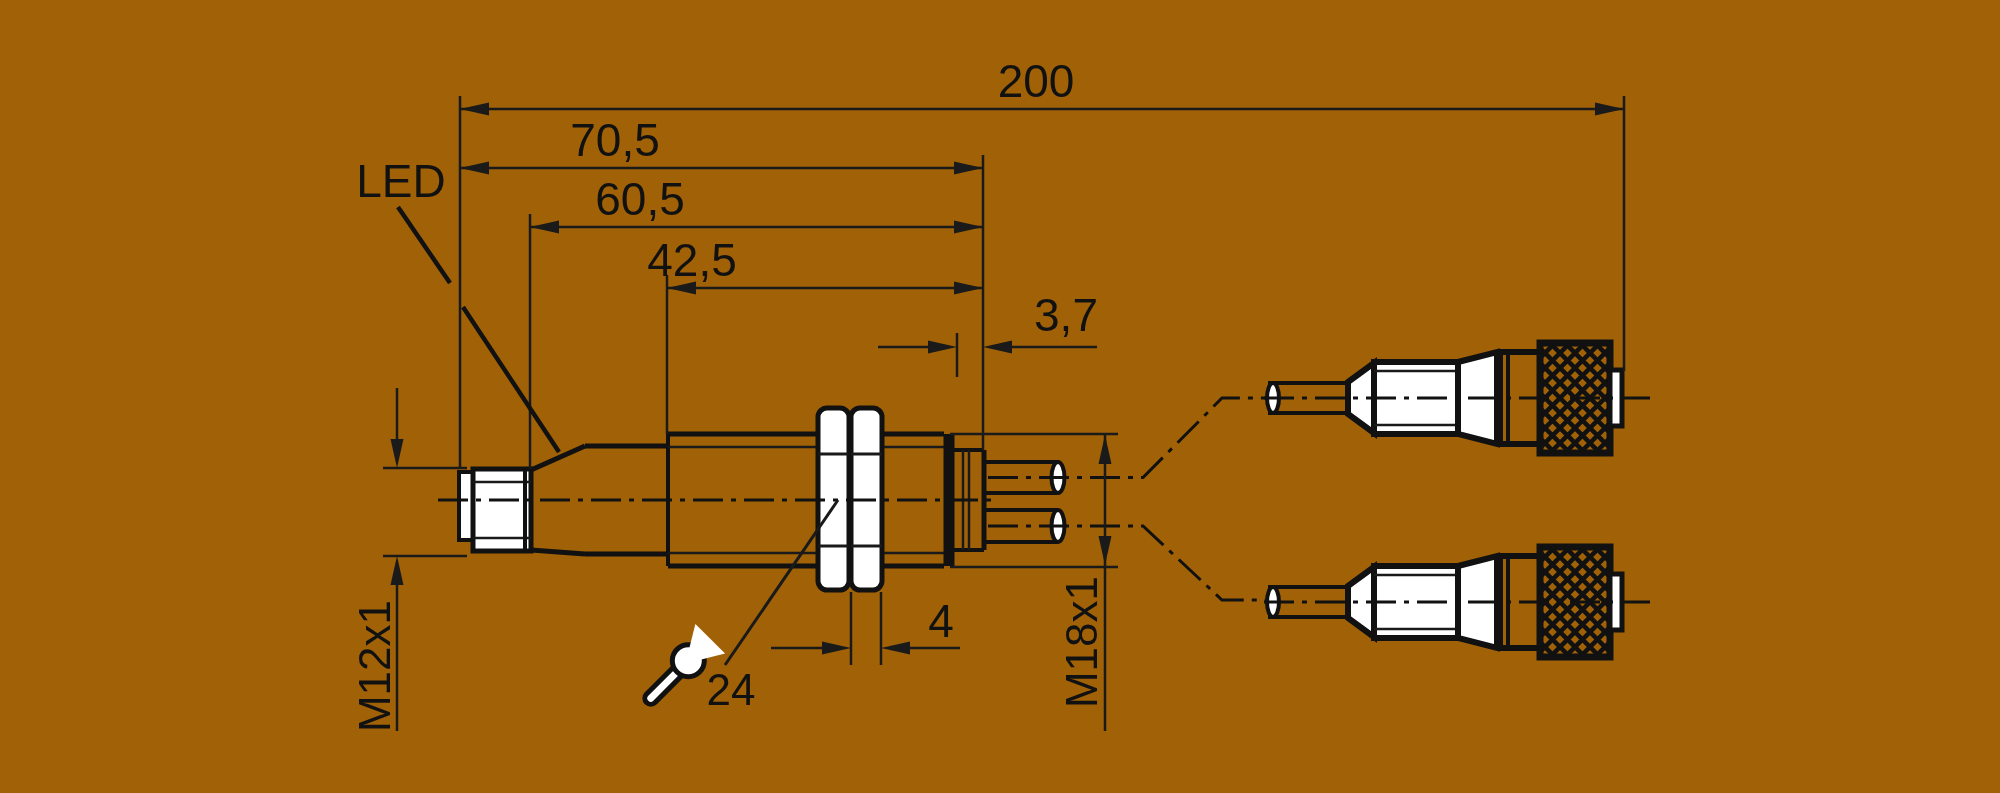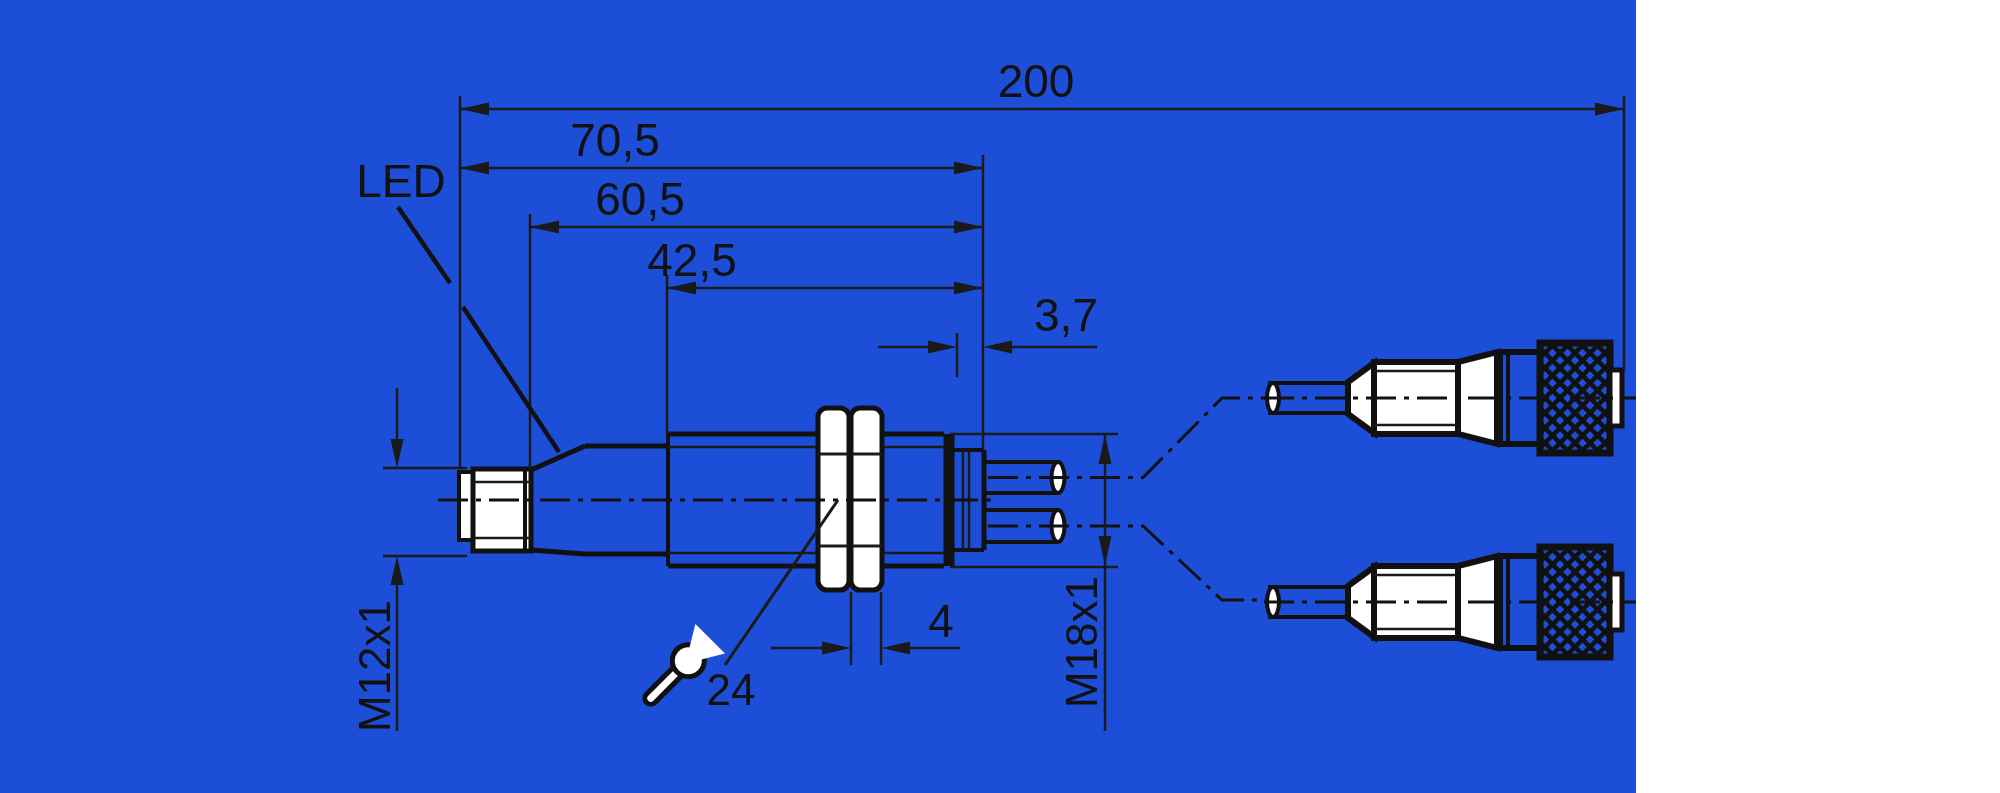--- a/index.html
+++ b/index.html
@@ -1,19 +1,19 @@
 <!DOCTYPE html>
 <html><head>
 <meta charset="utf-8">
 <style>
   html,body { margin:0; padding:0; background:#ffffff; }
   .canvas {
     position:relative;
-    width:1636px; height:793px;
-    background:#1d4ed8;
+    width:2000px; height:793px;
+    background:#a16207;
     font-family:"Liberation Sans", sans-serif;
     overflow:hidden;
   }
   svg { display:block; }
   text {
     font-family:"Liberation Sans", sans-serif;
     fill:#111111;
     font-size:46px;
   }
   .rot { font-size:44px; }

